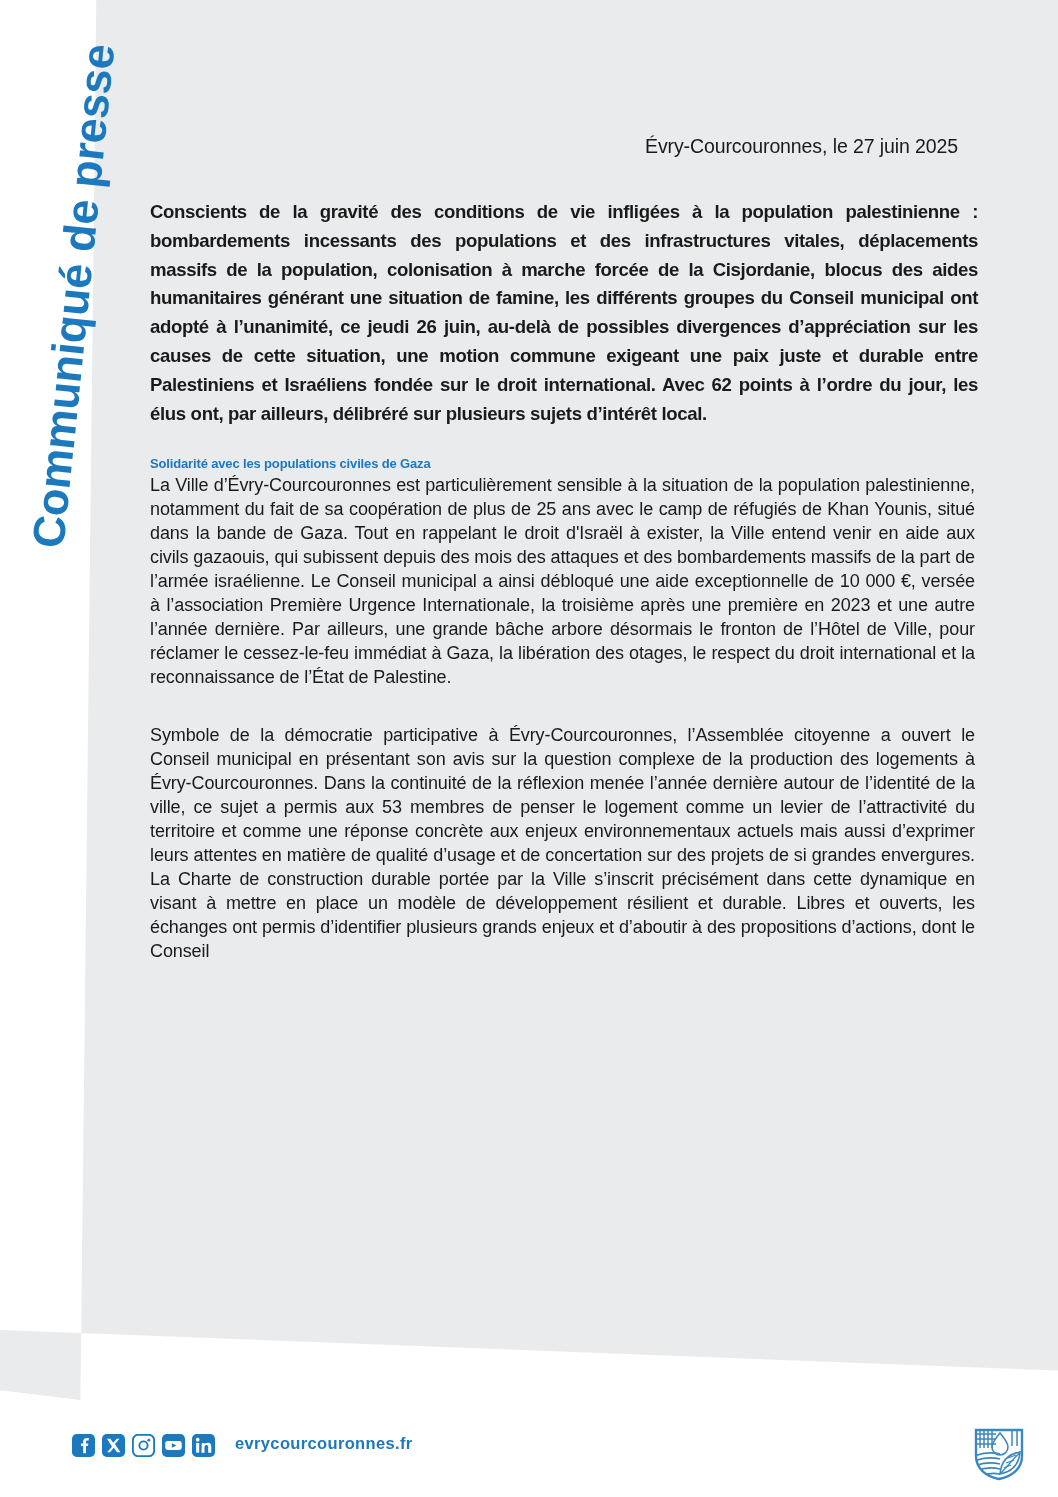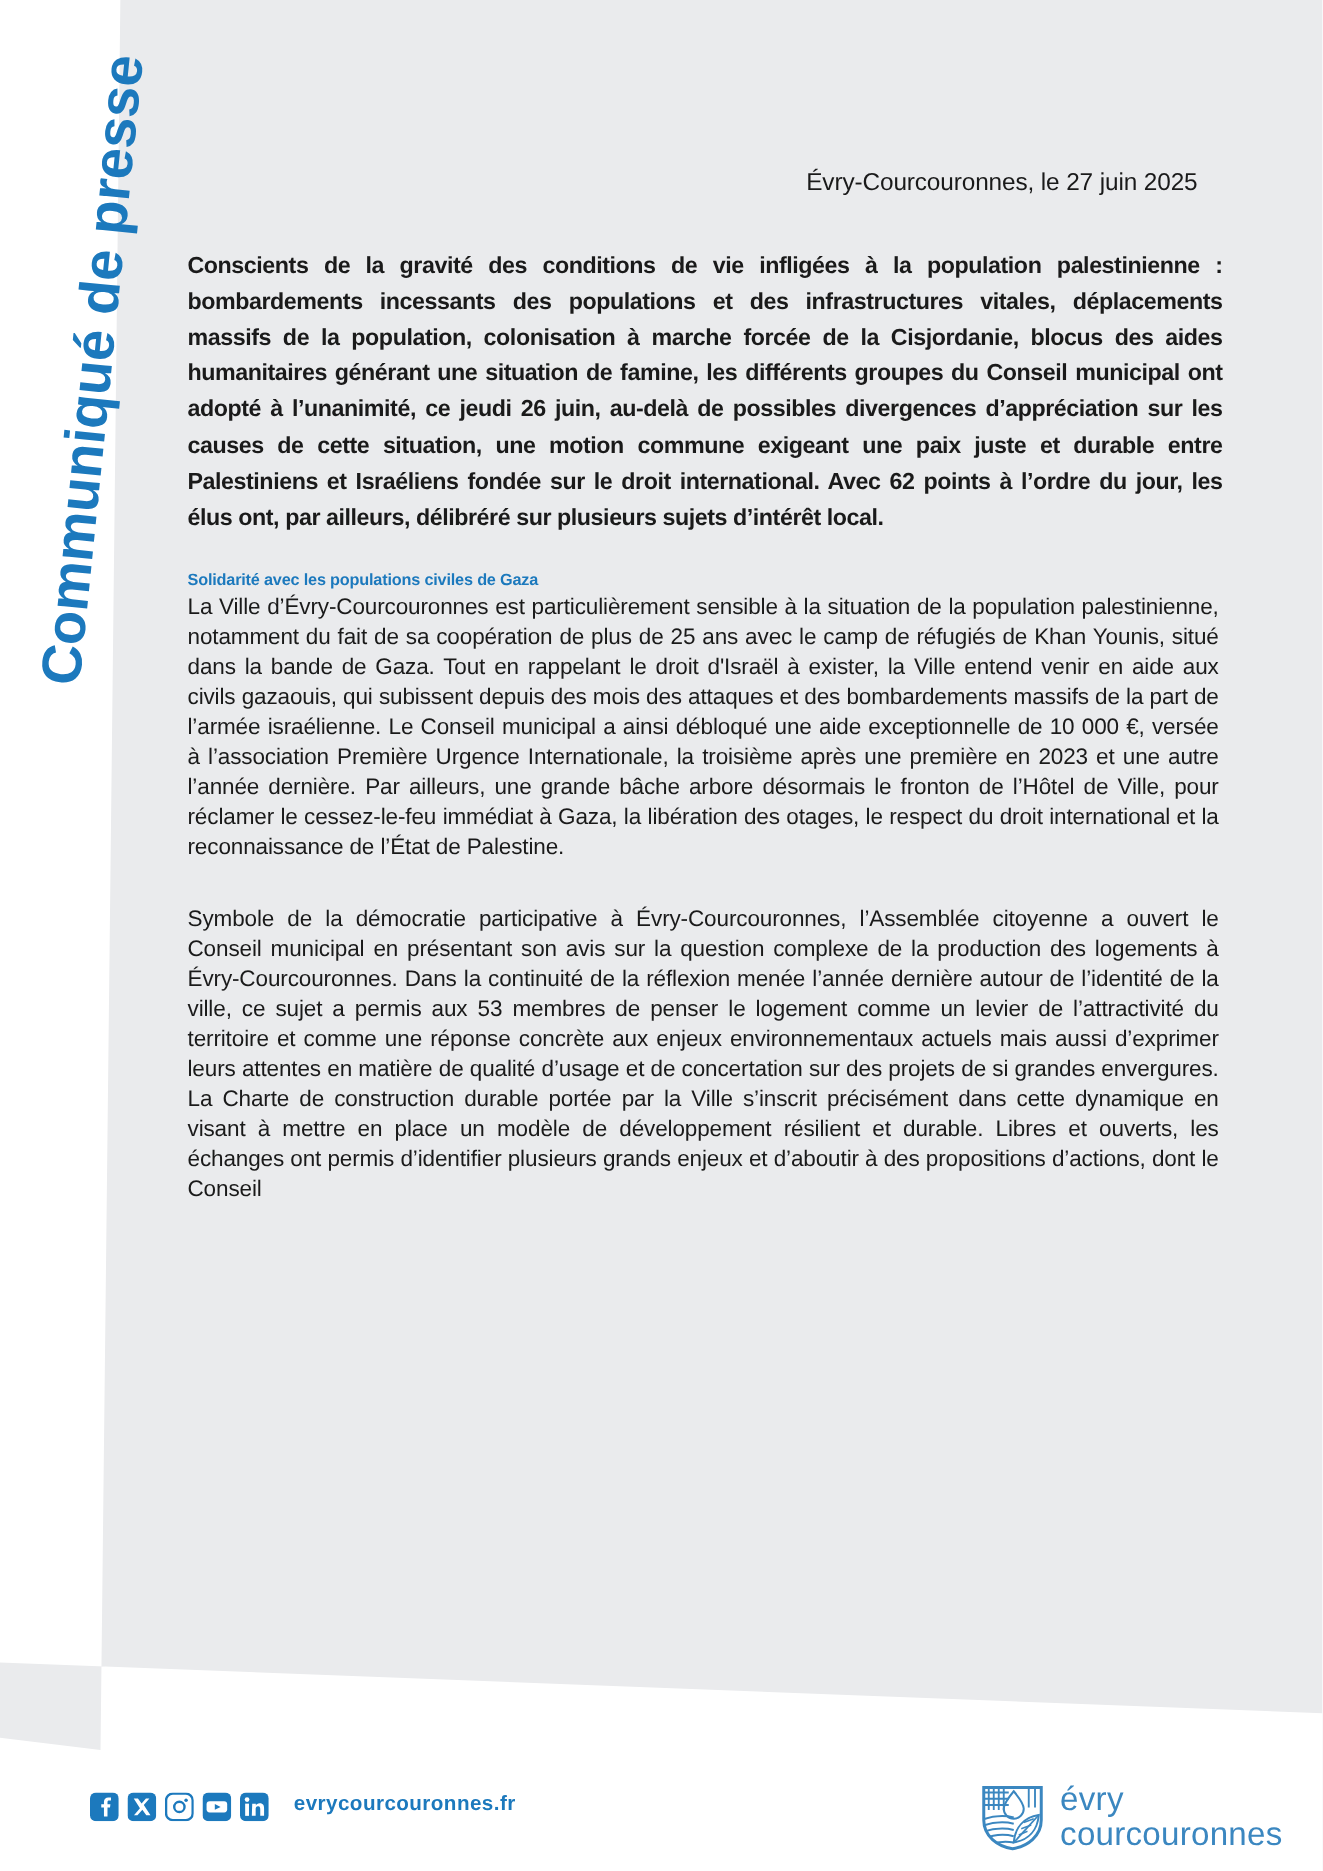--- a/index.html
+++ b/index.html
@@ -284,19 +284,15 @@
           <line x1="48" y1="26" x2="29" y2="47" stroke="#3b87c0" stroke-width="1.4"></line>
           <g stroke="#3b87c0" stroke-width="1.1">
             <line x1="44" y1="29" x2="36" y2="32"></line>
             <line x1="42" y1="34" x2="34" y2="37"></line>
             <line x1="39" y1="39" x2="32" y2="42"></line>
           </g>
         </g>
         <path d="M4 4 h46 v26 c0 13 -11 21 -23 23 C15 51 4 43 4 30 z" fill="none" stroke="#3b87c0" stroke-width="2.4"></path>
       </svg>
     </span>
-    <span id="brand-words">
-      <div>évry</div>
-      <div>courcouronnes</div>
-    </span>
   </div>
 
 </div>
 
 </body></html>

